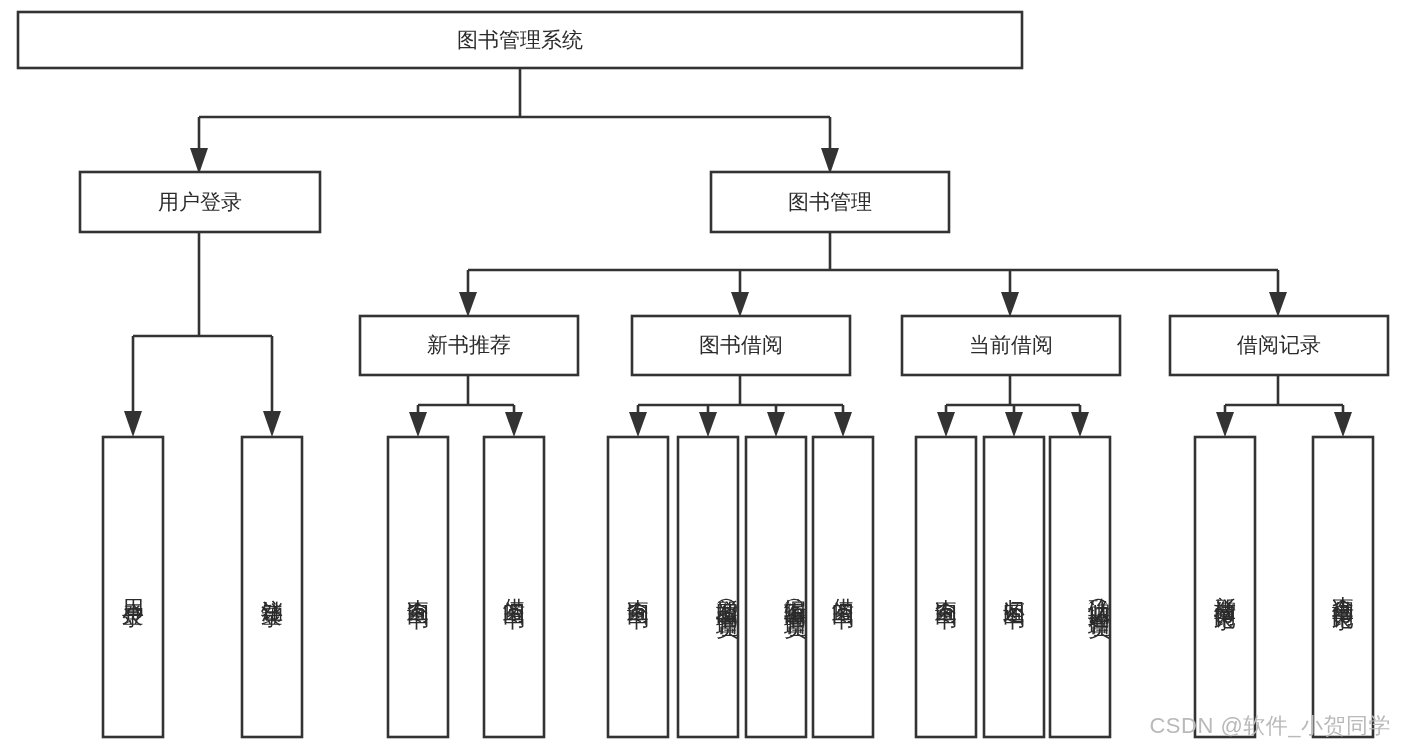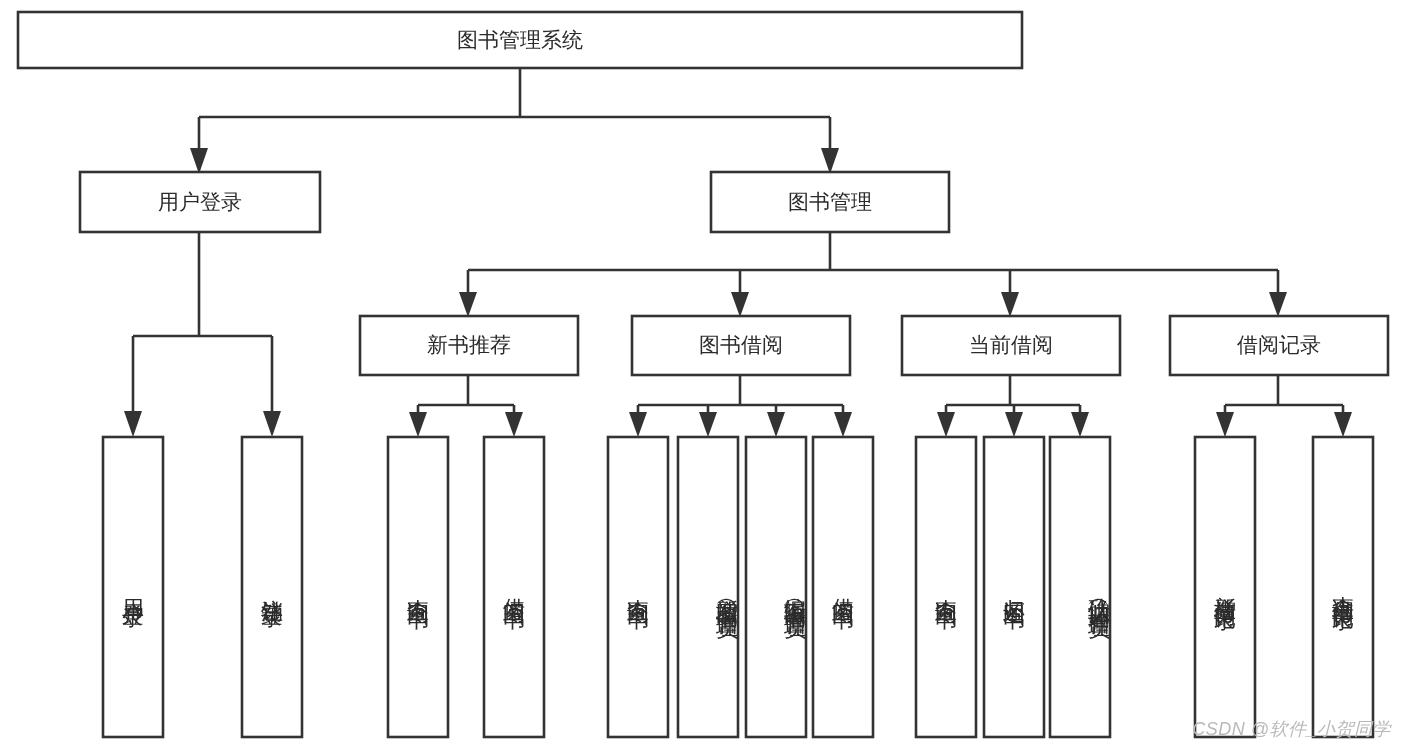--- a/index.html
+++ b/index.html
@@ -61,24 +61,23 @@
     text-align: center;
     white-space: nowrap;
     pointer-events: none;
   }
   .watermark {
     position: absolute;
     right: 14px;
     bottom: 6px;
     color: #b9b9b9;
     font-family: "Liberation Sans", "DejaVu Sans", sans-serif;
-    font-size: 18px;
+    font-size: 22px;
     letter-spacing: 0.5px;
     white-space: nowrap;
-    font-style: italic;
   }
 </style>
 </head>
 <body>
 
 <div id="diagram-root">
 
   <svg class="tree-svg" viewBox="0 0 1405 747" xmlns="http://www.w3.org/2000/svg">
 
     <defs></defs>

